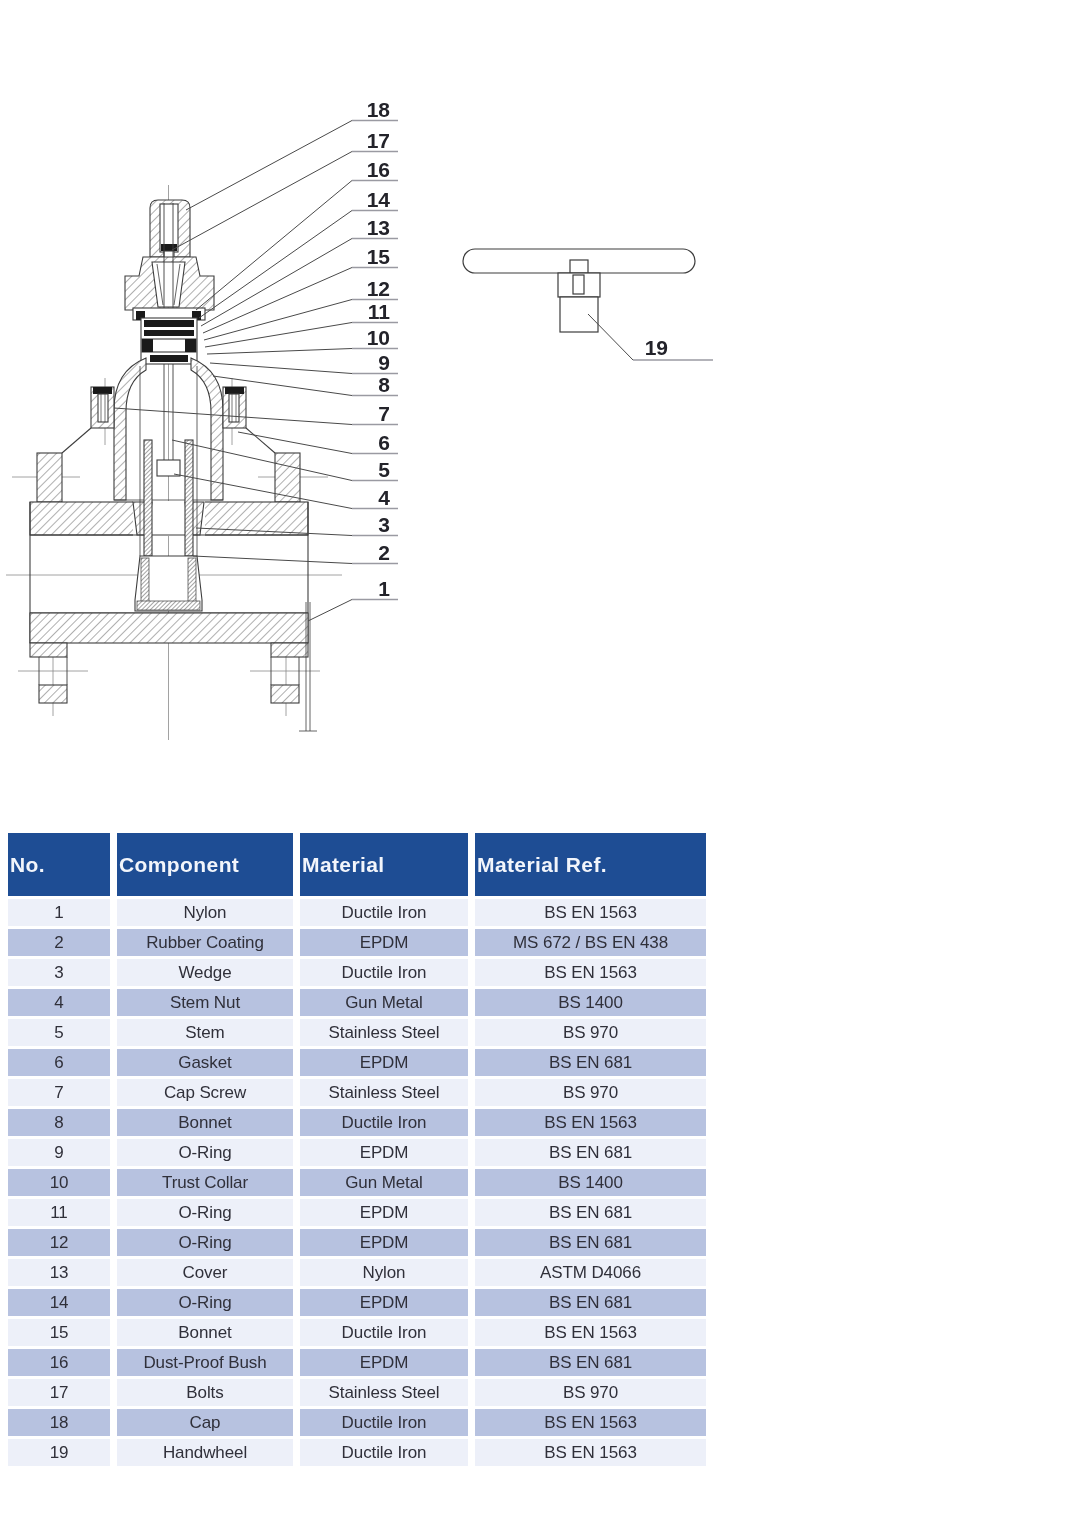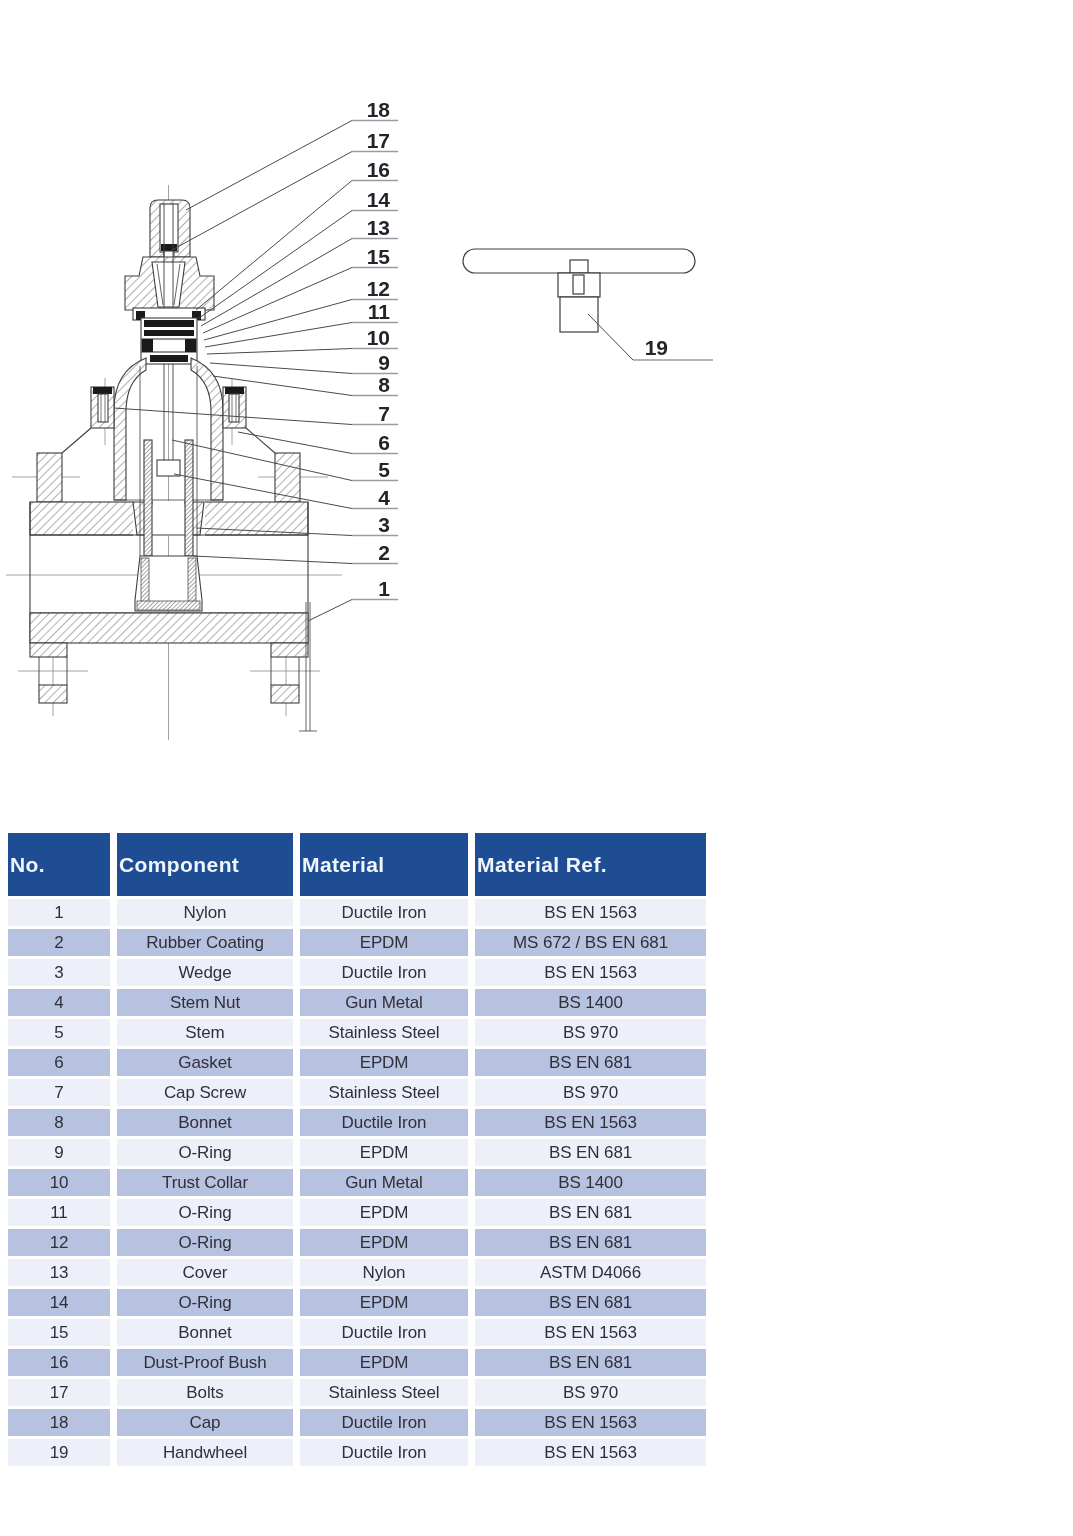--- a/index.html
+++ b/index.html
@@ -233,21 +233,21 @@
         <tr class="light">
           <td>1</td>
           <td>Nylon</td>
           <td>Ductile Iron</td>
           <td>BS EN 1563</td>
         </tr>
         <tr class="dark">
           <td>2</td>
           <td>Rubber Coating</td>
           <td>EPDM</td>
-          <td>MS 672 / BS EN 681</td>
+          <td>MS 672 / BS EN 438</td>
         </tr>
         <tr class="light">
           <td>3</td>
           <td>Wedge</td>
           <td>Ductile Iron</td>
           <td>BS EN 1563</td>
         </tr>
         <tr class="dark">
           <td>4</td>
           <td>Stem Nut</td>

